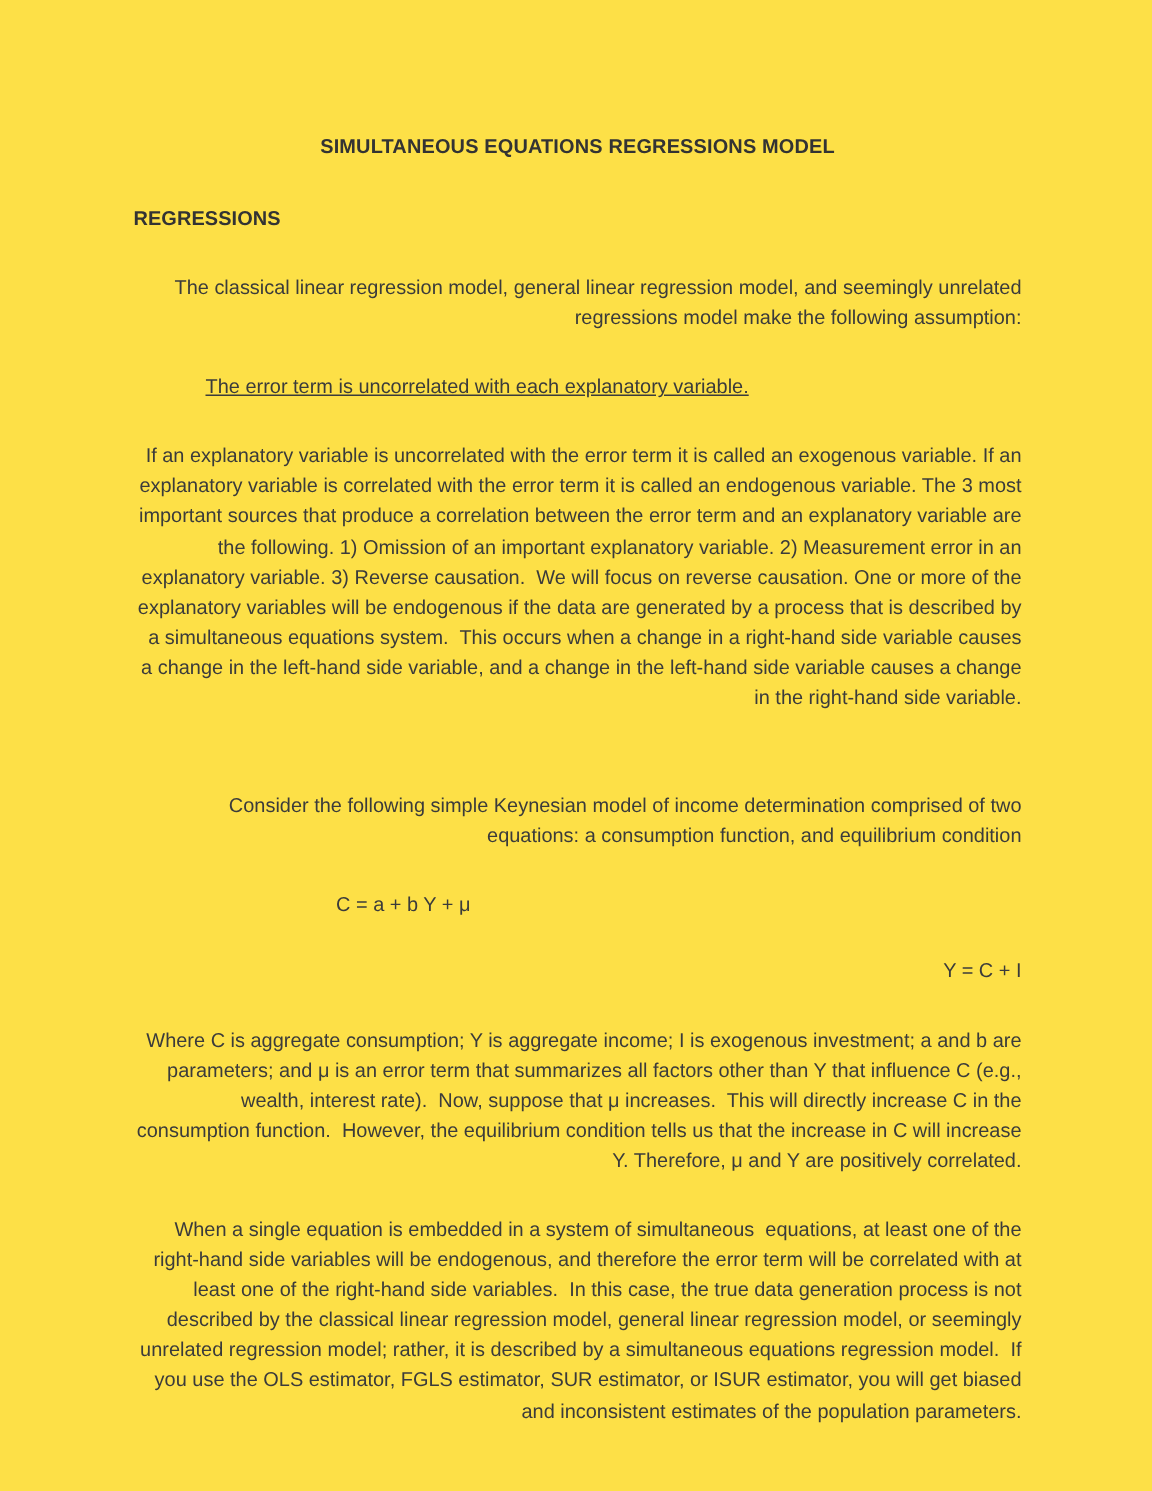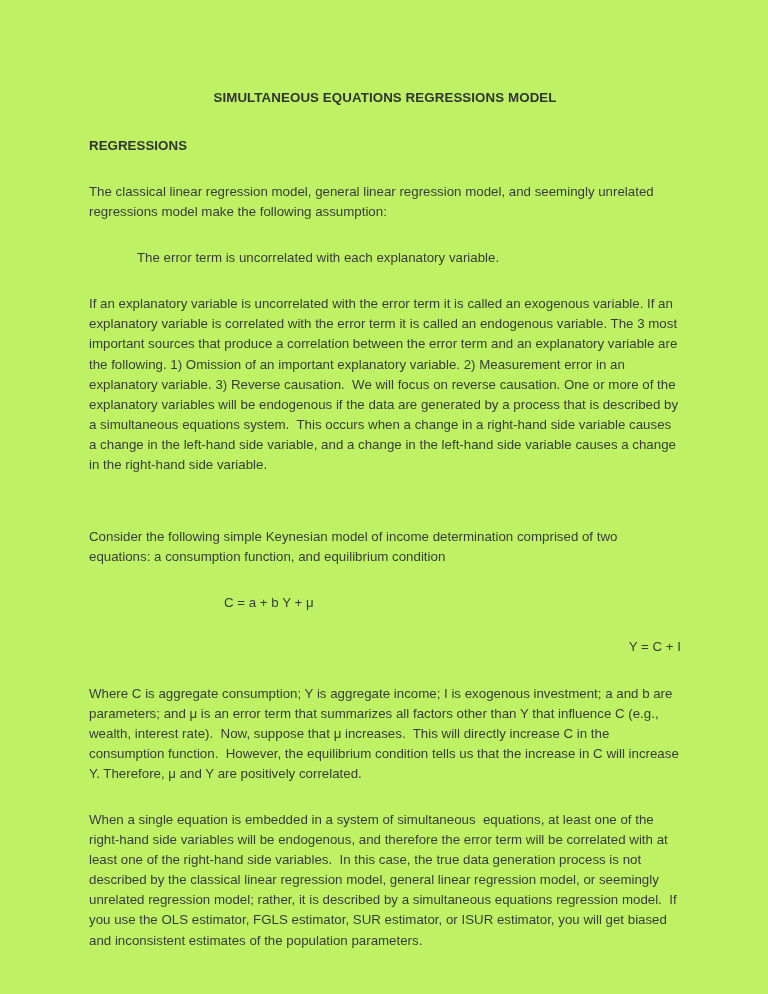--- a/index.html
+++ b/index.html
@@ -13,21 +13,21 @@
     height: 994px;
     font-family: "Liberation Sans", sans-serif;
     color: #3b3b3b;
     -webkit-font-smoothing: antialiased;
   }
 
   .page {
     position: relative;
     width: 768px;
     height: 994px;
-    background: #bef264;
+    background: #fde047;
     box-sizing: border-box;
     padding: 0;
     overflow: hidden;
   }
 
   .content {
     position: absolute;
     left: 89px;
     top: 88px;
     width: 592px;
@@ -64,35 +64,36 @@
 
   .sub-heading-wrap {
     margin: 0 0 0 0;
   }
 
   p.body-text {
     font-size: 13.3px;
     line-height: 20.1px;
     margin: 0 0 26px 0;
     color: #3b3b3b;
-    text-align: left;
+    text-align: right;
     white-space: pre-wrap;
     word-spacing: 0px;
   }
 
   p.body-text:last-child {
     margin-bottom: 0;
   }
 
   .indent-quote {
     font-size: 13.3px;
     line-height: 20.1px;
     margin: 0 0 26px 0;
     padding-left: 48px;
     color: #3b3b3b;
+    text-decoration: underline;
   }
 
   .equation {
     font-size: 13.3px;
     line-height: 20.1px;
     margin: 0 0 24px 0;
     padding-left: 135px;
     color: #3b3b3b;
   }
 

